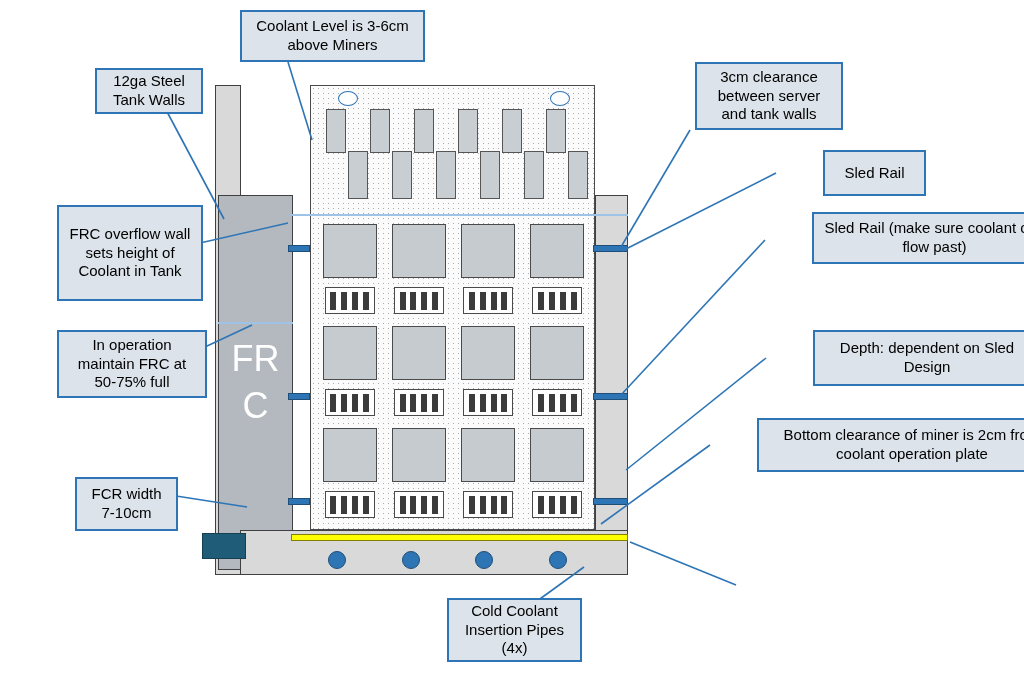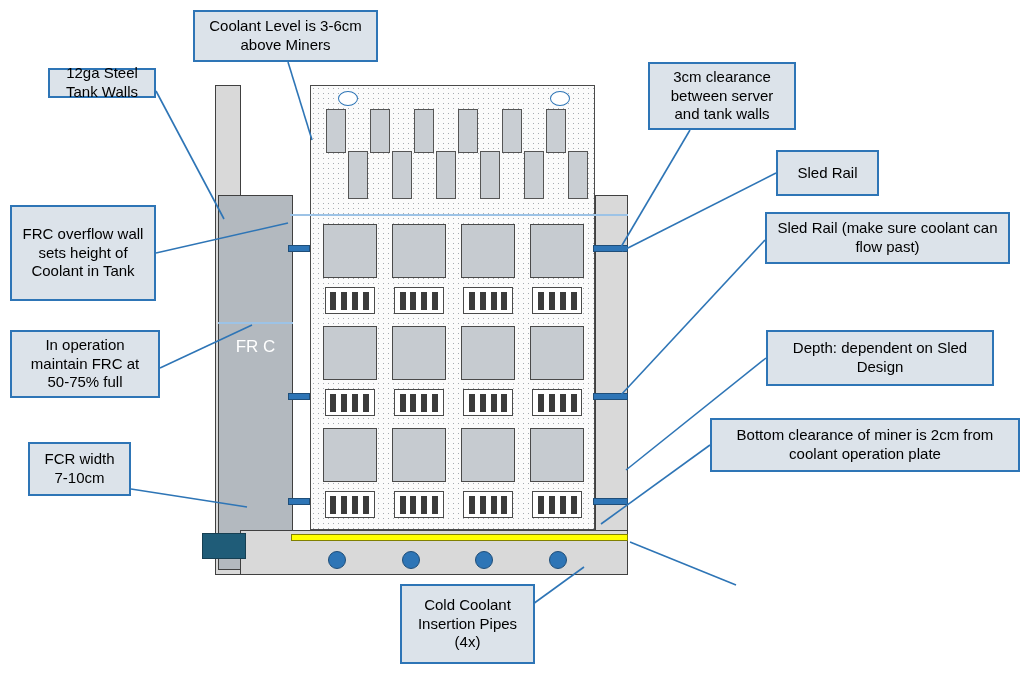--- a/index.html
+++ b/index.html
@@ -3,21 +3,21 @@
 <meta charset="utf-8">
 <style>
   html,body{margin:0;padding:0;background:#fff;}
   .canvas{position:relative;width:1024px;height:680px;background:#ffffff;
           font-family:"Liberation Sans",sans-serif;overflow:hidden;}
 
   
   .part{position:absolute;box-sizing:border-box;}
   .left-wall{left:215px;top:85px;width:26px;height:490px;background:#d9d9d9;border:1.5px solid #404040;}
   .frc-column{left:218px;top:195px;width:75px;height:375px;background:#b3b9bf;border:1.5px solid #404040;}
-  .frc-label{position:absolute;left:0;right:0;top:140px;color:#ffffff;font-size:17px;line-height:1.3;
+  .frc-label{position:absolute;left:0;right:0;top:140px;color:#ffffff;font-size:36px;line-height:1.3;
              text-align:center;width:52px;margin:0 auto;}
   .right-wall{left:595px;top:195px;width:33px;height:380px;background:#d9d9d9;border:1.5px solid #404040;}
   .bottom-strip{left:240px;top:530px;width:388px;height:45px;background:#d9d9d9;border:1.5px solid #404040;}
   .coolant{left:310px;top:85px;width:285px;height:445px;background-color:#fbfbfb;
            background-image:radial-gradient(#a7acb2 0.8px, transparent 0.9px);background-size:5px 5px;
            border:1px solid #4a4a4a;}
   .level-line{left:290px;top:214px;width:338px;height:2px;background:#9dc3e6;}
   .frc-line{left:218px;top:322px;width:75px;height:2px;background:#9dc3e6;}
   .rail{position:absolute;height:7px;background:#2e75b6;border:1px solid #1f4e79;box-sizing:border-box;}
   .rail-r{left:593px;width:35px;}
@@ -43,21 +43,21 @@
          box-sizing:border-box;display:flex;align-items:center;justify-content:space-evenly;}
   .slat{width:6px;height:18px;background:#3b3b3b;display:inline-block;}
 
   
   .connectors{position:absolute;left:0;top:0;width:1024px;height:680px;pointer-events:none;z-index:8;}
   .connectors line{stroke:#2e75b6;stroke-width:1.6;}
 
   
   .callout{position:absolute;background:#dce3ea;border:2px solid #2e75b6;color:#000;
            font-size:15px;line-height:1.25;display:flex;align-items:center;justify-content:center;
-           text-align:center;padding:10px 8px;box-sizing:border-box;z-index:10;}
+           text-align:center;padding:10px 8px;box-sizing:border-box;z-index:10;margin-left:47px;}
 </style>
 </head>
 <body>
 
 <div class="canvas">
 
   <div class="part left-wall"></div>
   <div class="part frc-column">
     <div class="frc-label">FR C</div>
   </div>
@@ -221,24 +221,24 @@
     <line x1="690" y1="130" x2="621" y2="247"></line>
     <line x1="776" y1="173" x2="622" y2="251"></line>
     <line x1="765" y1="240" x2="620" y2="396"></line>
     <line x1="766" y1="358" x2="626" y2="470"></line>
     <line x1="710" y1="445" x2="601" y2="524"></line>
     <line x1="736" y1="585" x2="630" y2="542"></line>
     <line x1="533" y1="604" x2="584" y2="567"></line>
   </svg>
 
   <div class="callout" style="left:193px;top:10px;width:185px;height:52px">Coolant Level is 3-6cm above Miners</div>
-  <div class="callout" style="left:48px;top:68px;width:108px;height:30px">12ga Steel Tank Walls</div>
+  <div class="callout" style="left:48px;top:68px;width:108px;height:46px">12ga Steel Tank Walls</div>
   <div class="callout" style="left:10px;top:205px;width:146px;height:96px">FRC overflow wall sets height of Coolant in Tank</div>
   <div class="callout" style="left:10px;top:330px;width:150px;height:68px">In operation maintain FRC at 50-75% full</div>
-  <div class="callout" style="left:28px;top:442px;width:103px;height:54px">FCR width 7-10cm</div>
+  <div class="callout" style="left:28px;top:477px;width:103px;height:54px">FCR width 7-10cm</div>
   <div class="callout" style="left:648px;top:62px;width:148px;height:68px">3cm clearance between server and tank walls</div>
   <div class="callout" style="left:765px;top:212px;width:245px;height:52px">Sled Rail (make sure coolant can flow past)</div>
   <div class="callout" style="left:776px;top:150px;width:103px;height:46px">Sled Rail</div>
   <div class="callout" style="left:766px;top:330px;width:228px;height:56px">Depth: dependent on Sled Design</div>
   <div class="callout" style="left:710px;top:418px;width:310px;height:54px">Bottom clearance of miner is 2cm from coolant operation plate</div>
-  <div class="callout" style="left:400px;top:584px;width:135px;height:80px">Cold Coolant Insertion Pipes (4x)</div>
+  <div class="callout" style="left:400px;top:598px;width:135px;height:64px">Cold Coolant Insertion Pipes (4x)</div>
 
 </div>
 
 </body></html>

